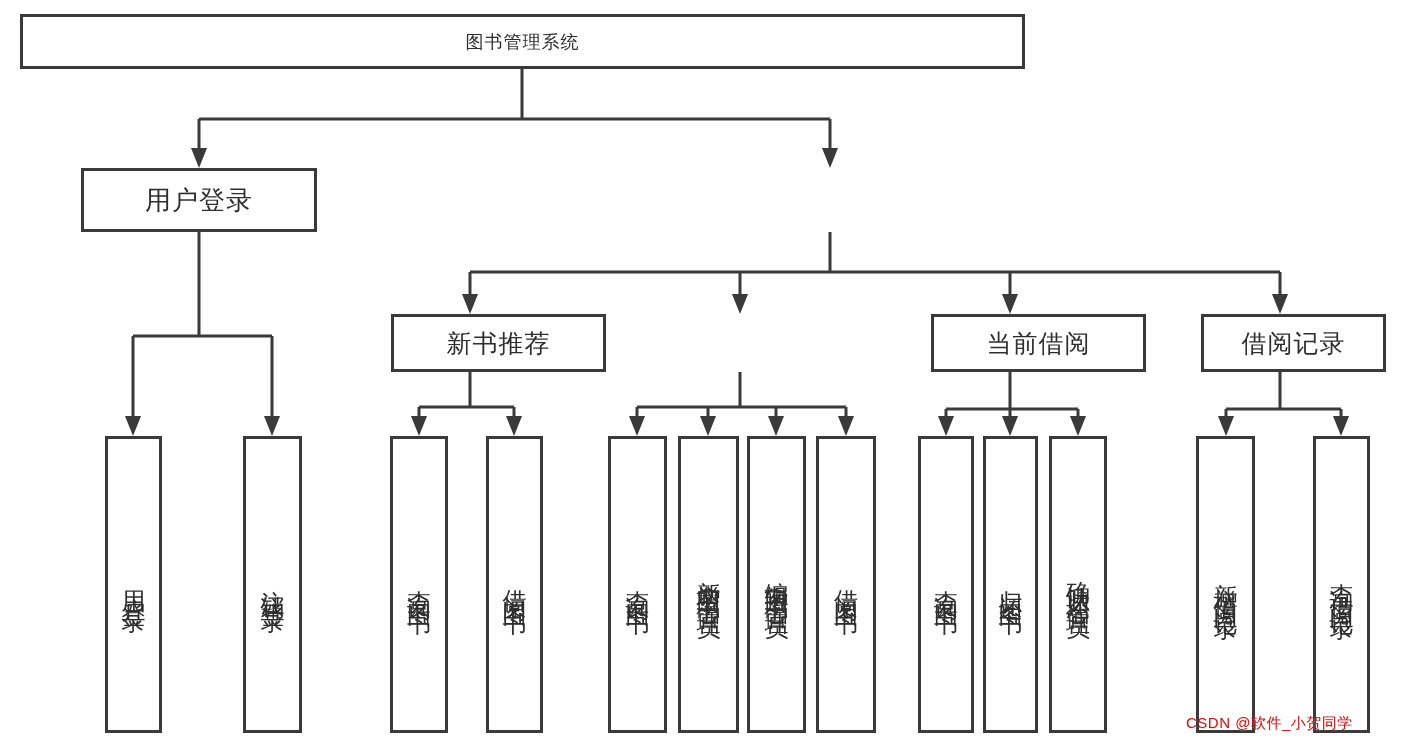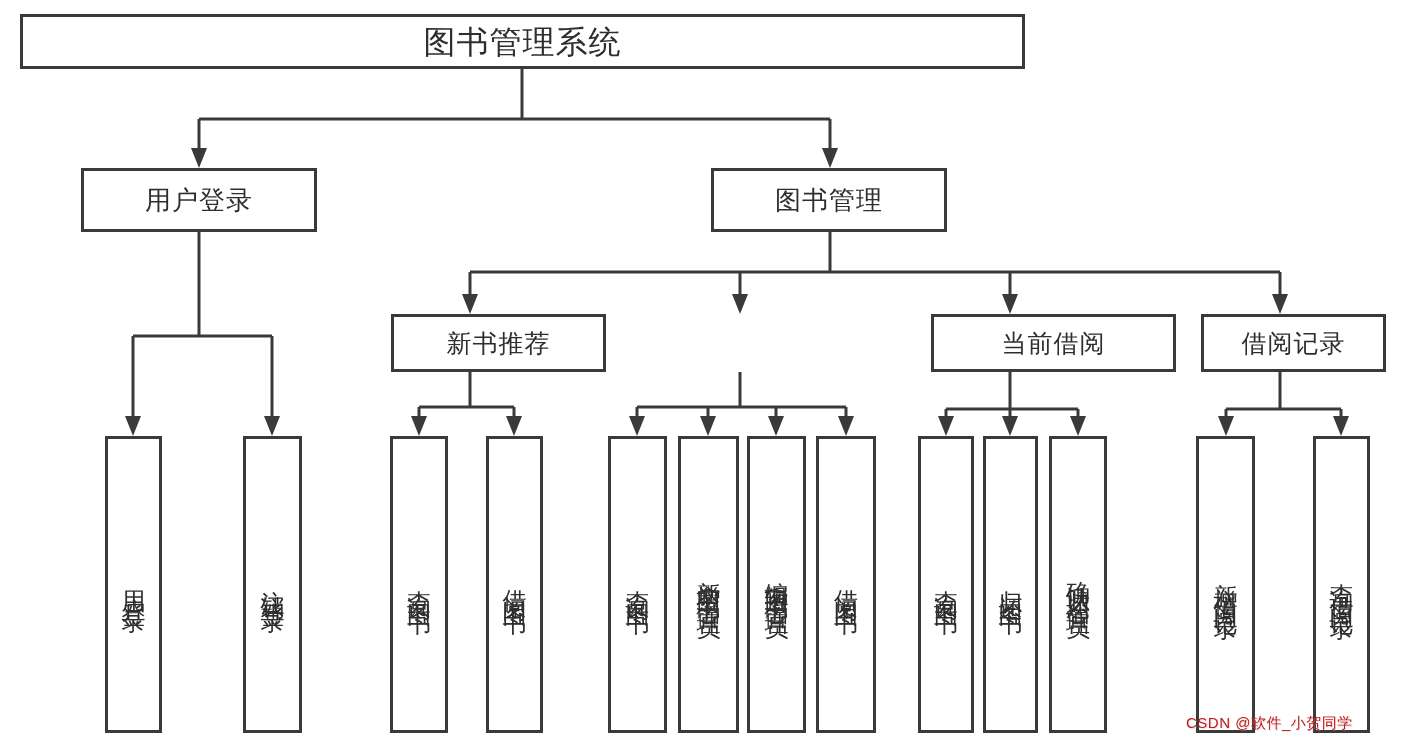--- a/index.html
+++ b/index.html
@@ -6,21 +6,21 @@
   .stage {
     position:relative; width:1405px; height:747px; background:#ffffff;
     font-family:"Liberation Sans","DejaVu Sans",sans-serif; overflow:hidden;
   }
   .box {
     position:absolute; box-sizing:border-box; background:#ffffff;
     border:3px solid #3a3a3a; color:#2e2e2e;
     display:flex; align-items:center; justify-content:center;
     text-align:center; line-height:1;
   }
-  .root  { font-size:32px; letter-spacing:1px; }
+  .root  { font-size:18px; letter-spacing:1px; }
   .l2    { font-size:26px; letter-spacing:1px; }
   .l3    { font-size:25px; letter-spacing:1px;margin-left:28px; }
   .leaf  { font-size:24px; }
   .leaf .vtxt { writing-mode:vertical-rl; letter-spacing:7px; line-height:1; }
   .leaf.long .vtxt { letter-spacing:5px; }
   .connectors { position:absolute; left:0; top:0; width:1405px; height:747px; }
   .watermark {
     position:absolute; left:1186px; top:714px; font-size:15px; color:#b91c1c;
     letter-spacing:0.5px; white-space:nowrap; z-index:5;
     text-shadow:1px 1px 0 rgba(235,160,160,0.35);
@@ -71,28 +71,25 @@
     </g>
   </svg>
 
   <div class="box root" style="left:20px; top:14px; width:1005px; height:55px;">
     <span>图书管理系统</span>
   </div>
 
   <div class="box l2" style="left:81px; top:168px; width:236px; height:64px;">
     <span>用户登录</span>
   </div>
-  <div class="box l2" style="left:711px; top:168px; width:236px; height:64px;">
-    <span>图书管理</span>
-  </div>
 
   <div class="box l3" style="left:363px; top:314px; width:215px; height:58px;">
     <span>新书推荐</span>
   </div>
-  <div class="box l3" style="left:903px; top:314px; width:245px; height:58px;">
+  <div class="box l3" style="left:903px; top:314px; width:215px; height:58px;">
     <span>当前借阅</span>
   </div>
   <div class="box l3" style="left:1173px; top:314px; width:185px; height:58px;">
     <span>借阅记录</span>
   </div>
 
   <div class="box leaf" style="left:105px; top:436px; width:57px; height:297px;">
     <span class="vtxt">用户登录</span>
   </div>
   <div class="box leaf" style="left:243px; top:436px; width:59px; height:297px;">

